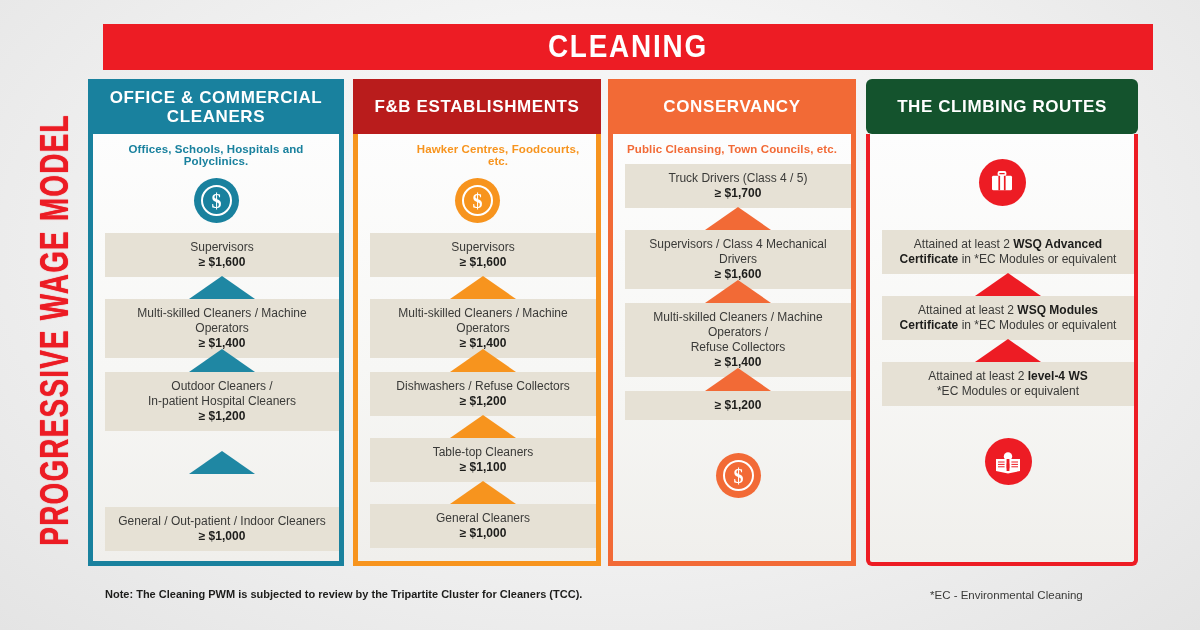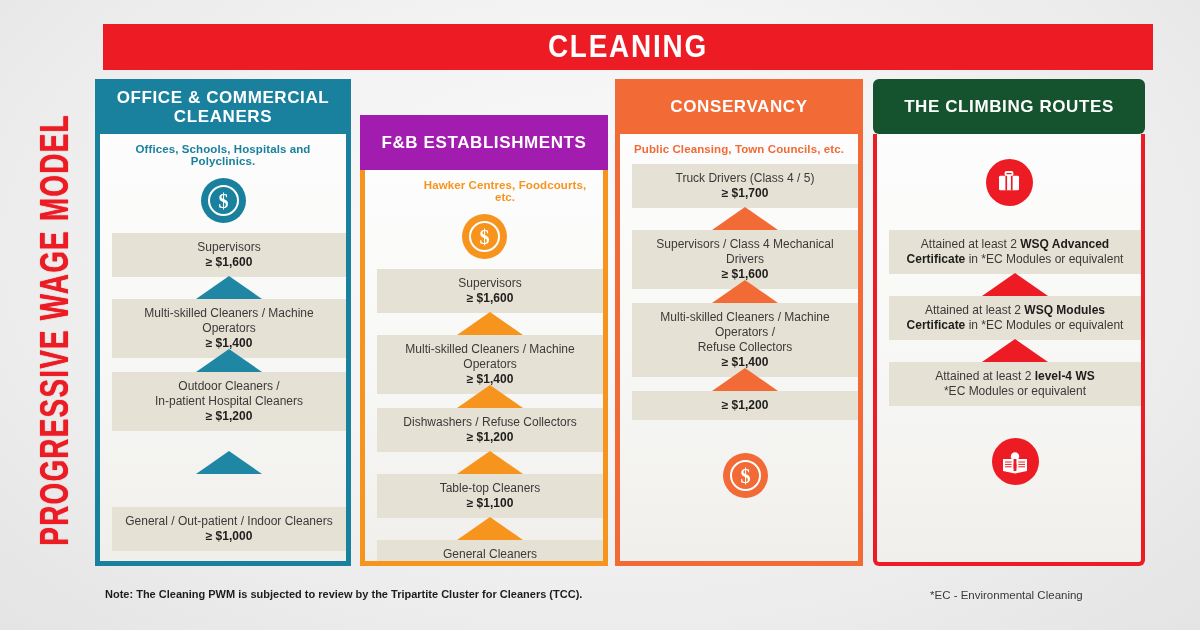--- a/index.html
+++ b/index.html
@@ -29,21 +29,21 @@
     position:absolute;left:103px;top:24px;width:1050px;height:46px;
     background:#ed1c24;display:flex;align-items:center;justify-content:center;
   }
   .banner .btext{
     color:#ffffff;font-weight:bold;font-size:31px;letter-spacing:2px;
     font-family:"Liberation Sans Narrow","Liberation Sans",sans-serif;
     transform:scaleX(0.9);
   }
 
   
-  .cols{position:absolute;left:95px;top:79px;width:1050px;height:501px;}
+  .cols{position:absolute;left:88px;top:79px;width:1050px;height:501px;}
   .col{
     position:absolute;top:0;height:487px;
     display:flex;flex-direction:column;
   }
   .col.c0{left:0px;   width:256px;}
   .col.c1{left:265px; width:248px;}
   .col.c2{left:520px; width:248px;}
   .col.c3{left:778px; width:272px;}
 
   .colhead{
@@ -56,21 +56,21 @@
   .col.c3 .colhead{border-radius:8px 8px 0 0;}
   .colbody{
     flex:1 1 auto;position:relative;overflow:hidden;
     background:linear-gradient(180deg,#fdfdfd 0%,#f7f7f5 55%,#f0efec 100%);
     box-sizing:border-box;
   }
   
   .col.c0 .colbody{border:5px solid #19819e;border-top:none;}
   .col.c0 .colhead{background:#19819e;}
   .col.c1 .colbody{border:5px solid #f7941e;border-top:none;}
-  .col.c1 .colhead{background:#a21caf;margin-top:36px;}
+  .col.c1 .colhead{background:#b91c1c;}
   .col.c2 .colbody{border:5px solid #f26a36;border-top:none;}
   .col.c2 .colhead{background:#f26a36;}
   .col.c3 .colbody{border:4px solid #ed1c24;border-top:none;border-radius:0 0 6px 6px;}
   .col.c3 .colhead{background:#14532d;border-radius:6px;}
 
   .subtitle{
     text-align:center;font-weight:bold;font-size:11.5px;padding:9px 6px 0 6px;
     letter-spacing:.1px;
   }
   .c0 .subtitle{color:#19819e;}

